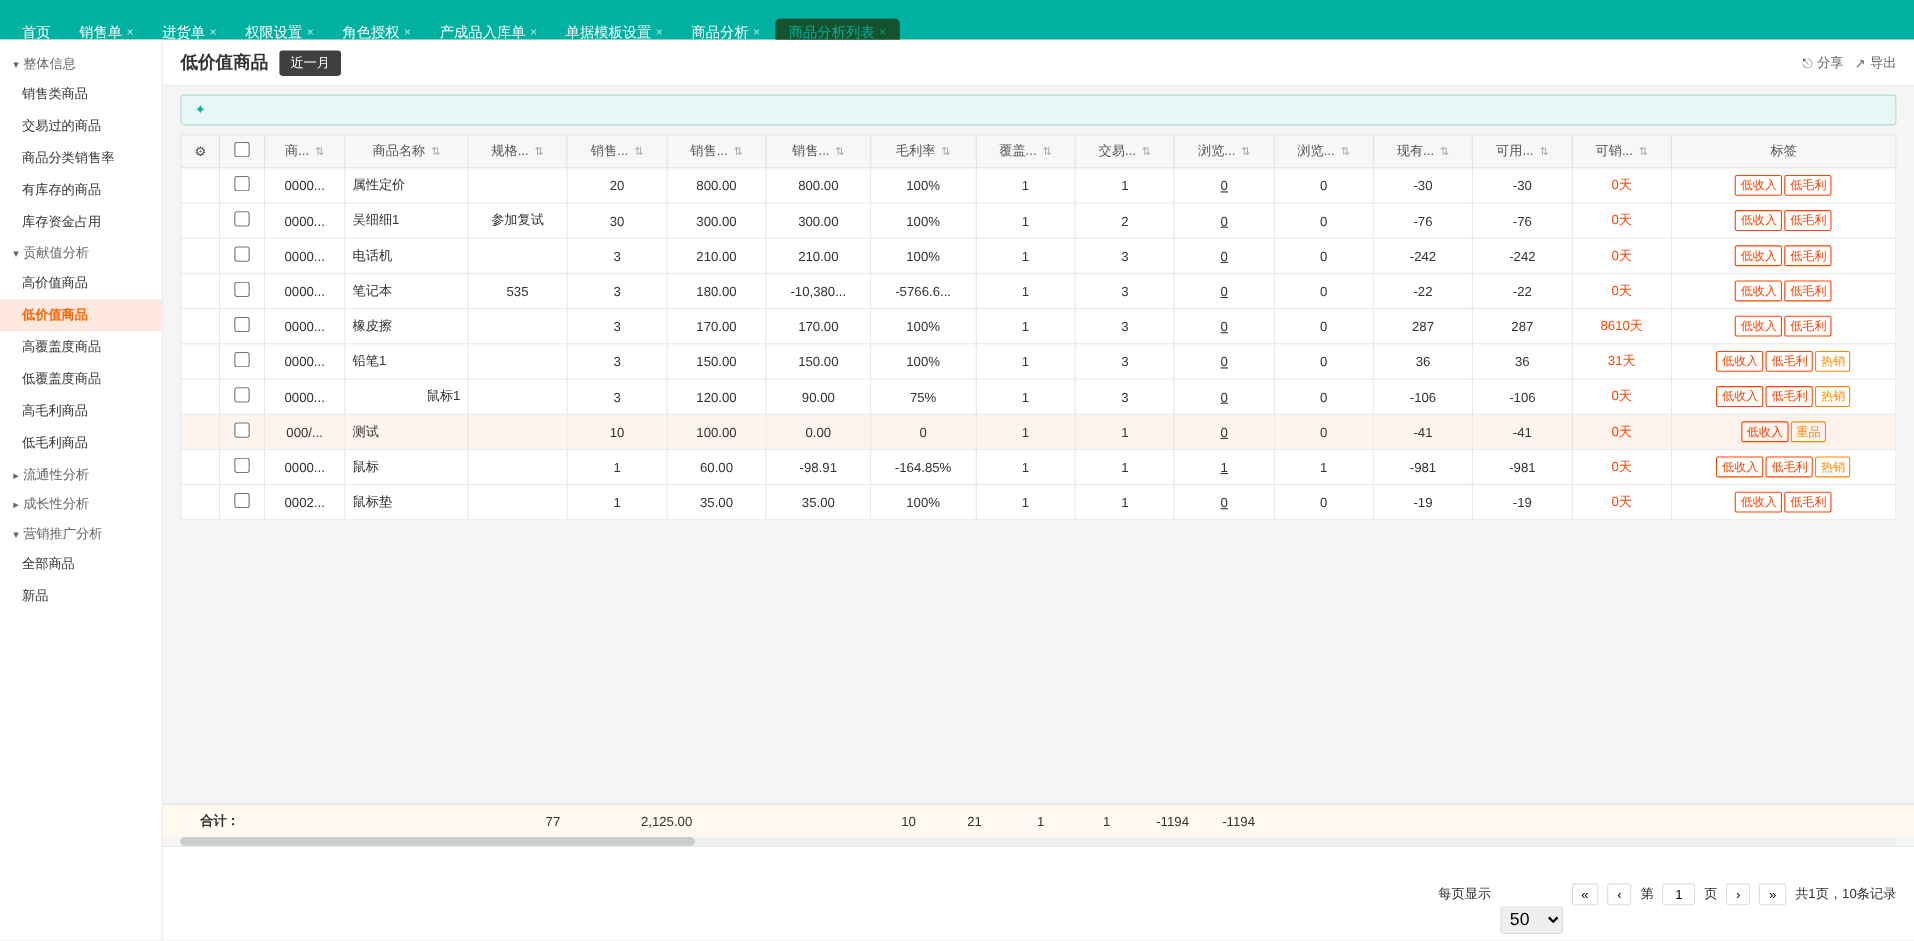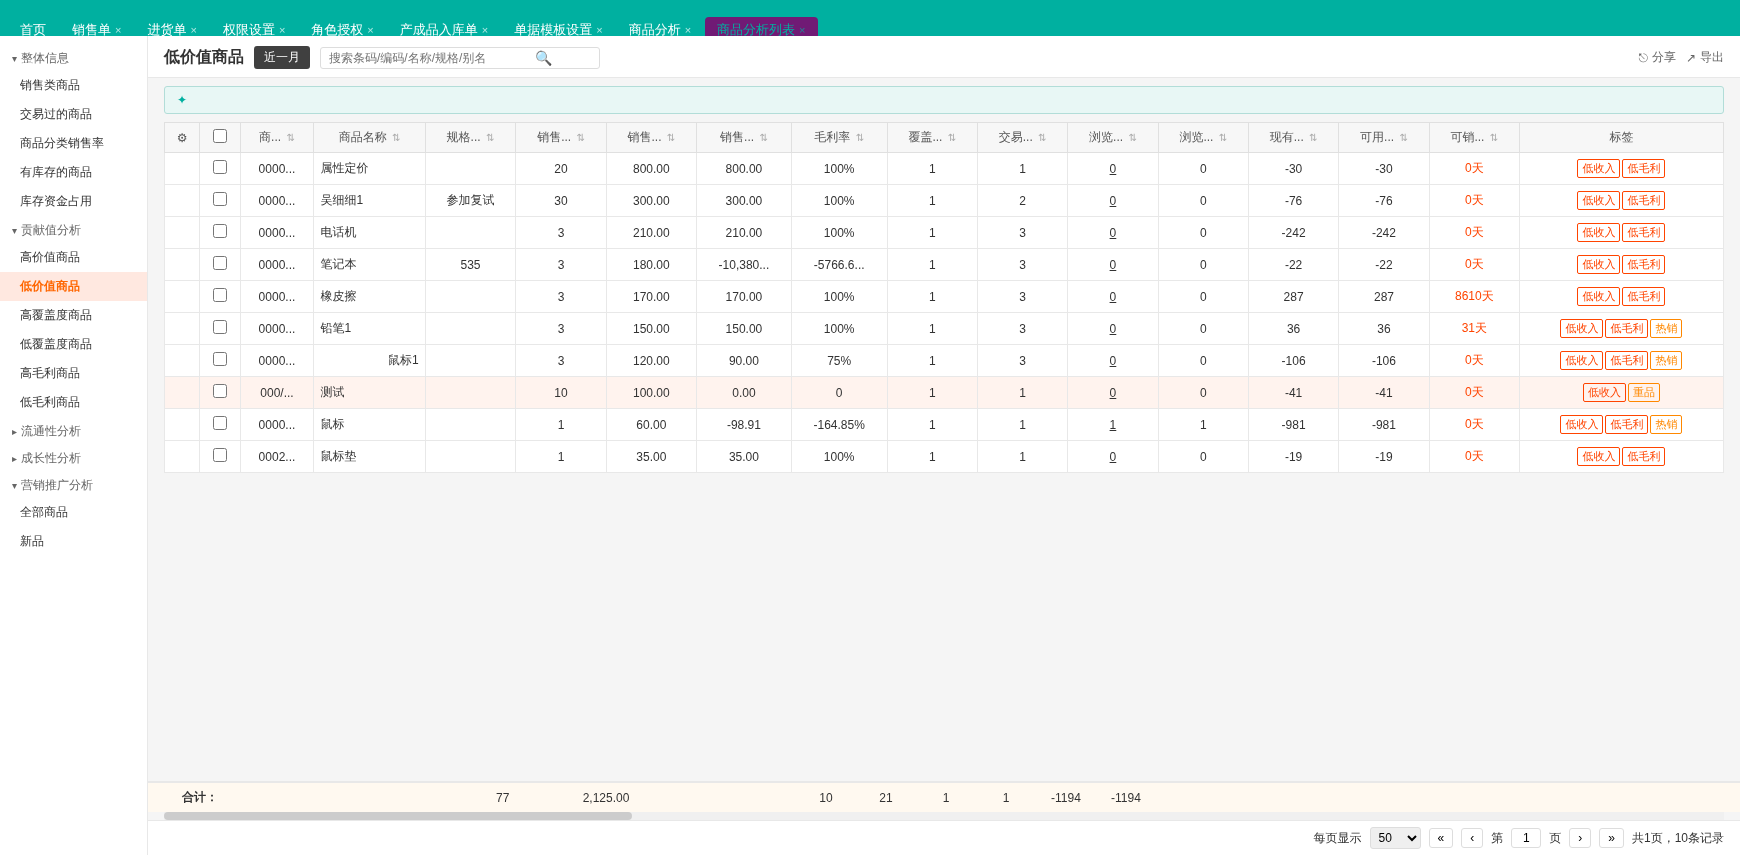--- a/index.html
+++ b/index.html
@@ -19,21 +19,21 @@
       padding: 4px 12px;
       cursor: pointer;
       white-space: nowrap;
       font-size: 13px;
       border-radius: 3px;
       display: flex;
       align-items: center;
       gap: 4px;
       margin-top: 24px;
     }
-    .nav-item.active { background: #701a75; color: #00b0a0; border-radius: 4px 4px 0 0; }
+    .nav-item.active { background: #14532d; color: #00b0a0; border-radius: 4px 4px 0 0; }
     .nav-close { font-size: 11px; cursor: pointer; opacity: 0.7; }
 
     
     .main-layout {
       display: flex;
       height: calc(855px - 36px);
     }
 
     
     .sidebar {
@@ -205,21 +205,22 @@
       align-items: center;
       justify-content: flex-end;
       padding: 6px 16px;
       gap: 8px;
       font-size: 12px;
     }
     .pagination-bar select {
       border: 1px solid #ddd;
       border-radius: 3px;
       padding: 2px 4px;
-      font-size: 12px;
+      font-size: 16px;
+      margin-top: 48px;
     }
     .page-nav-btn {
       border: 1px solid #ddd;
       background: #fff;
       padding: 2px 8px;
       border-radius: 3px;
       cursor: pointer;
       font-size: 12px;
     }
     .page-input {
@@ -312,24 +313,20 @@
     </div>
     <div class="sidebar-item">全部商品</div>
     <div class="sidebar-item">新品</div>
   </div>
 
   <div class="content">
 
     <div class="page-header">
       <span class="page-title">低价值商品</span>
       <button class="period-btn">近一月</button>
-      <div class="search-box">
-        <input type="text" placeholder="搜索条码/编码/名称/规格/别名" style="">
-        <span class="search-icon">🔍</span>
-      </div>
       <div class="header-actions">
         <div class="action-btn">
           <span>⎋</span>
           <span>分享</span>
         </div>
         <div class="action-btn">
           <span>↗</span>
           <span>导出</span>
         </div>
       </div>

